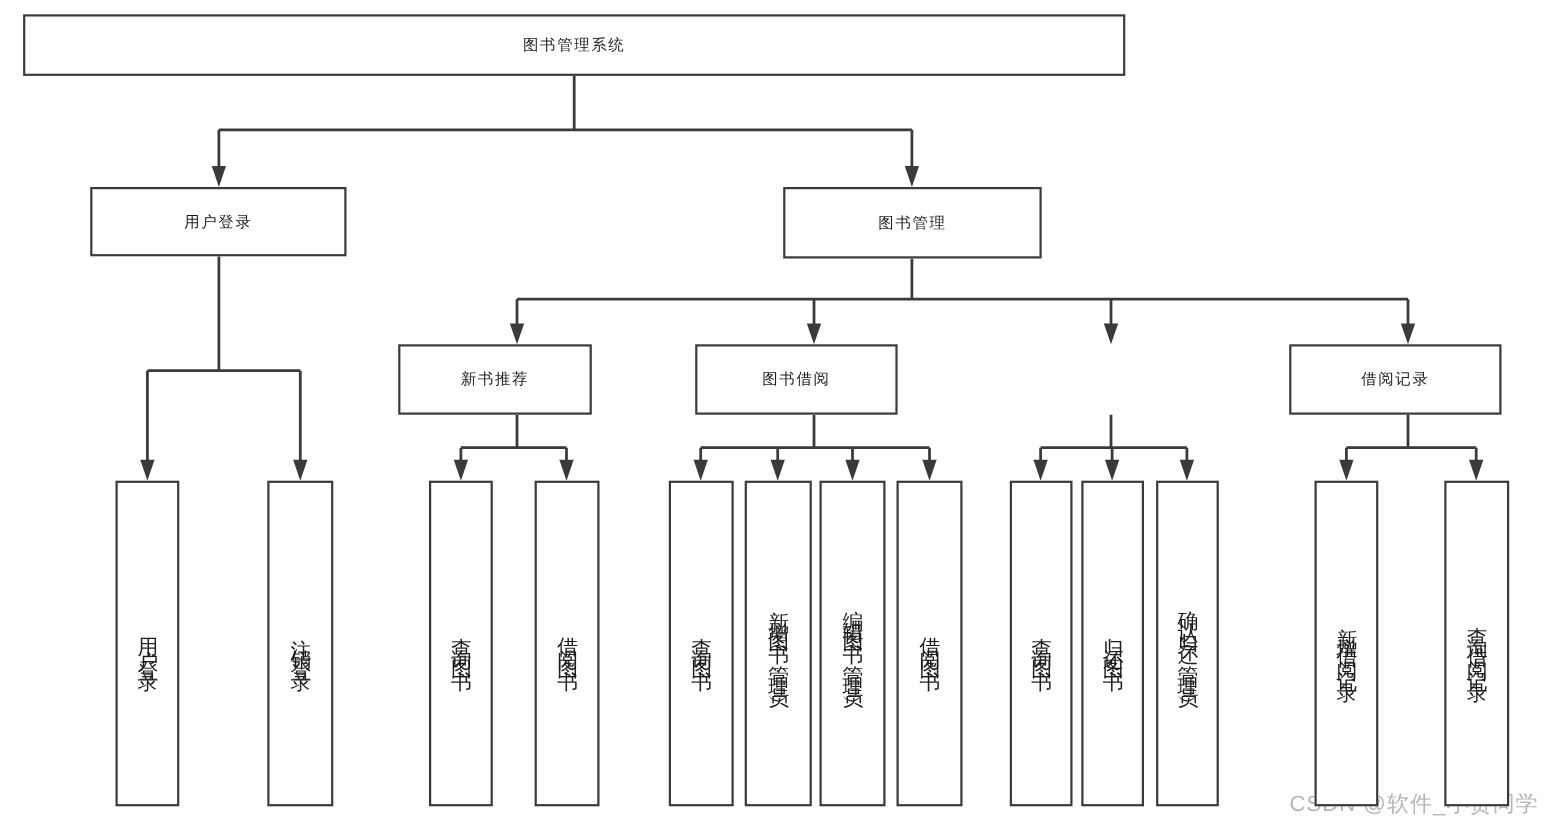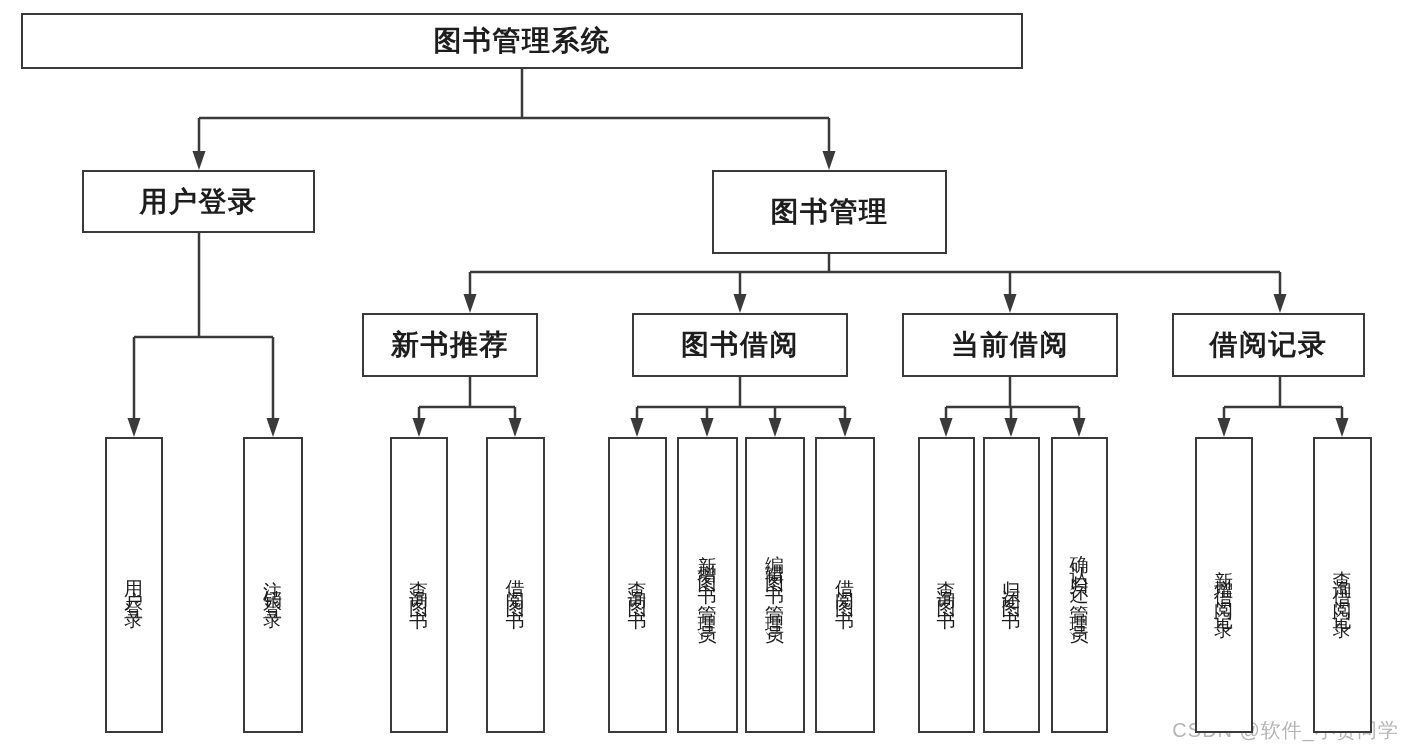--- a/index.html
+++ b/index.html
@@ -27,24 +27,23 @@
     position: absolute;
     box-sizing: border-box;
     background: #ffffff;
     border: 2.5px solid #3a3a3a;
     display: flex;
     align-items: center;
     justify-content: center;
     color: #1d1d1d;
   }
   .node.horiz span {
-    font-size: 28px;
+    font-size: 14px;
     letter-spacing: 1.5px;
     white-space: nowrap;
-    font-weight: bold;
   }
   .node.vert span {
     writing-mode: vertical-rl;
     text-orientation: mixed;
     font-size: 19px;
     letter-spacing: 10px;
     line-height: 1;
     white-space: nowrap;
   }
   .watermark {
@@ -90,31 +89,28 @@
       <polygon points="1217.5,418 1230.5,418 1224,437" fill="#3a3a3a"></polygon>
       <polygon points="1335.5,418 1348.5,418 1342,437" fill="#3a3a3a"></polygon>
     </svg>
   <div class="watermark">CSDN @软件_小贺同学</div>
 <div class="node horiz" style="left: 21px; top: 13px; width: 1002px; height: 56px; border-color: rgb(58, 58, 58); background: rgb(255, 255, 255); color: rgb(29, 29, 29);">
       <span>图书管理系统</span>
     </div>
     <div class="node horiz" style="left: 82px; top: 170px; width: 233px; height: 63px; border-color: rgb(58, 58, 58); background: rgb(255, 255, 255); color: rgb(29, 29, 29);">
       <span>用户登录</span>
     </div>
-    <div class="node horiz" style="left: 712px; top: 170px; width: 235px; height: 84px; border-color: rgb(58, 58, 58); background: rgb(255, 255, 255); color: rgb(29, 29, 29);">
+    <div class="node horiz" style="left: 712px; top: 170px; width: 235px; height: 65px; border-color: rgb(58, 58, 58); background: rgb(255, 255, 255); color: rgb(29, 29, 29);">
       <span>图书管理</span>
     </div>
     <div class="node horiz" style="left: 362px; top: 313px; width: 176px; height: 64px; border-color: rgb(58, 58, 58); background: rgb(255, 255, 255); color: rgb(29, 29, 29);">
       <span>新书推荐</span>
     </div>
-    <div class="node horiz" style="left: 632px; top: 313px; width: 216px; height: 64px; border-color: rgb(58, 58, 58); background: rgb(255, 255, 255); color: rgb(29, 29, 29);">
+    <div class="node horiz" style="left: 632px; top: 313px; width: 184px; height: 64px; border-color: rgb(58, 58, 58); background: rgb(255, 255, 255); color: rgb(29, 29, 29);">
       <span>图书借阅</span>
-    </div>
-    <div class="node horiz" style="left: 902px; top: 313px; width: 216px; height: 64px; border-color: rgb(58, 58, 58); background: rgb(255, 255, 255); color: rgb(29, 29, 29);">
-      <span>当前借阅</span>
     </div>
     <div class="node horiz" style="left: 1172px; top: 313px; width: 193px; height: 64px; border-color: rgb(58, 58, 58); background: rgb(255, 255, 255); color: rgb(29, 29, 29);">
       <span>借阅记录</span>
     </div>
     <div class="node vert" style="left: 105px; top: 437px; width: 58px; height: 296px; border-color: rgb(58, 58, 58); background: rgb(255, 255, 255); color: rgb(29, 29, 29);">
       <span>用户登录</span>
     </div>
     <div class="node vert" style="left: 243px; top: 437px; width: 60px; height: 296px; border-color: rgb(58, 58, 58); background: rgb(255, 255, 255); color: rgb(29, 29, 29);">
       <span>注销登录</span>
     </div>

